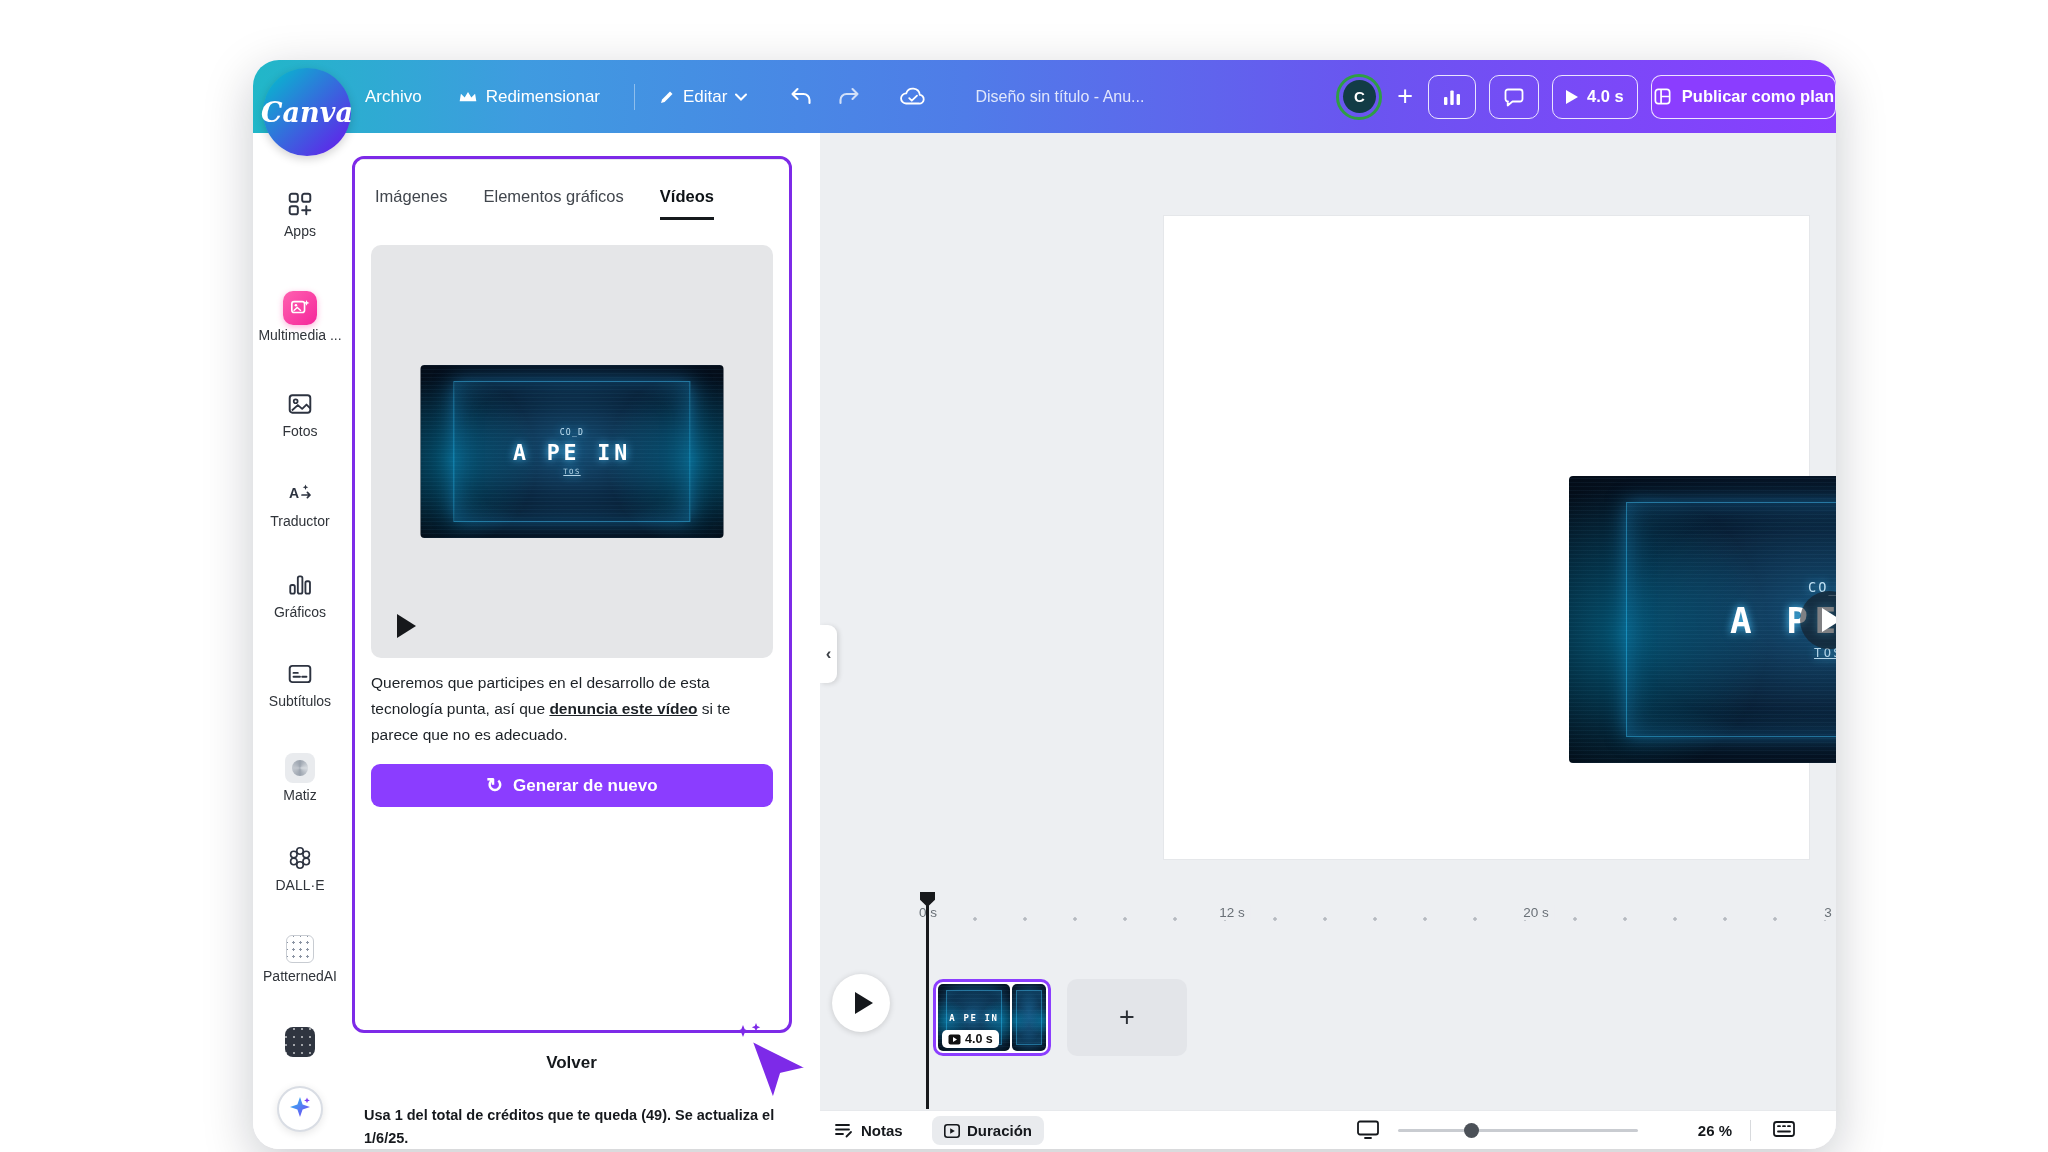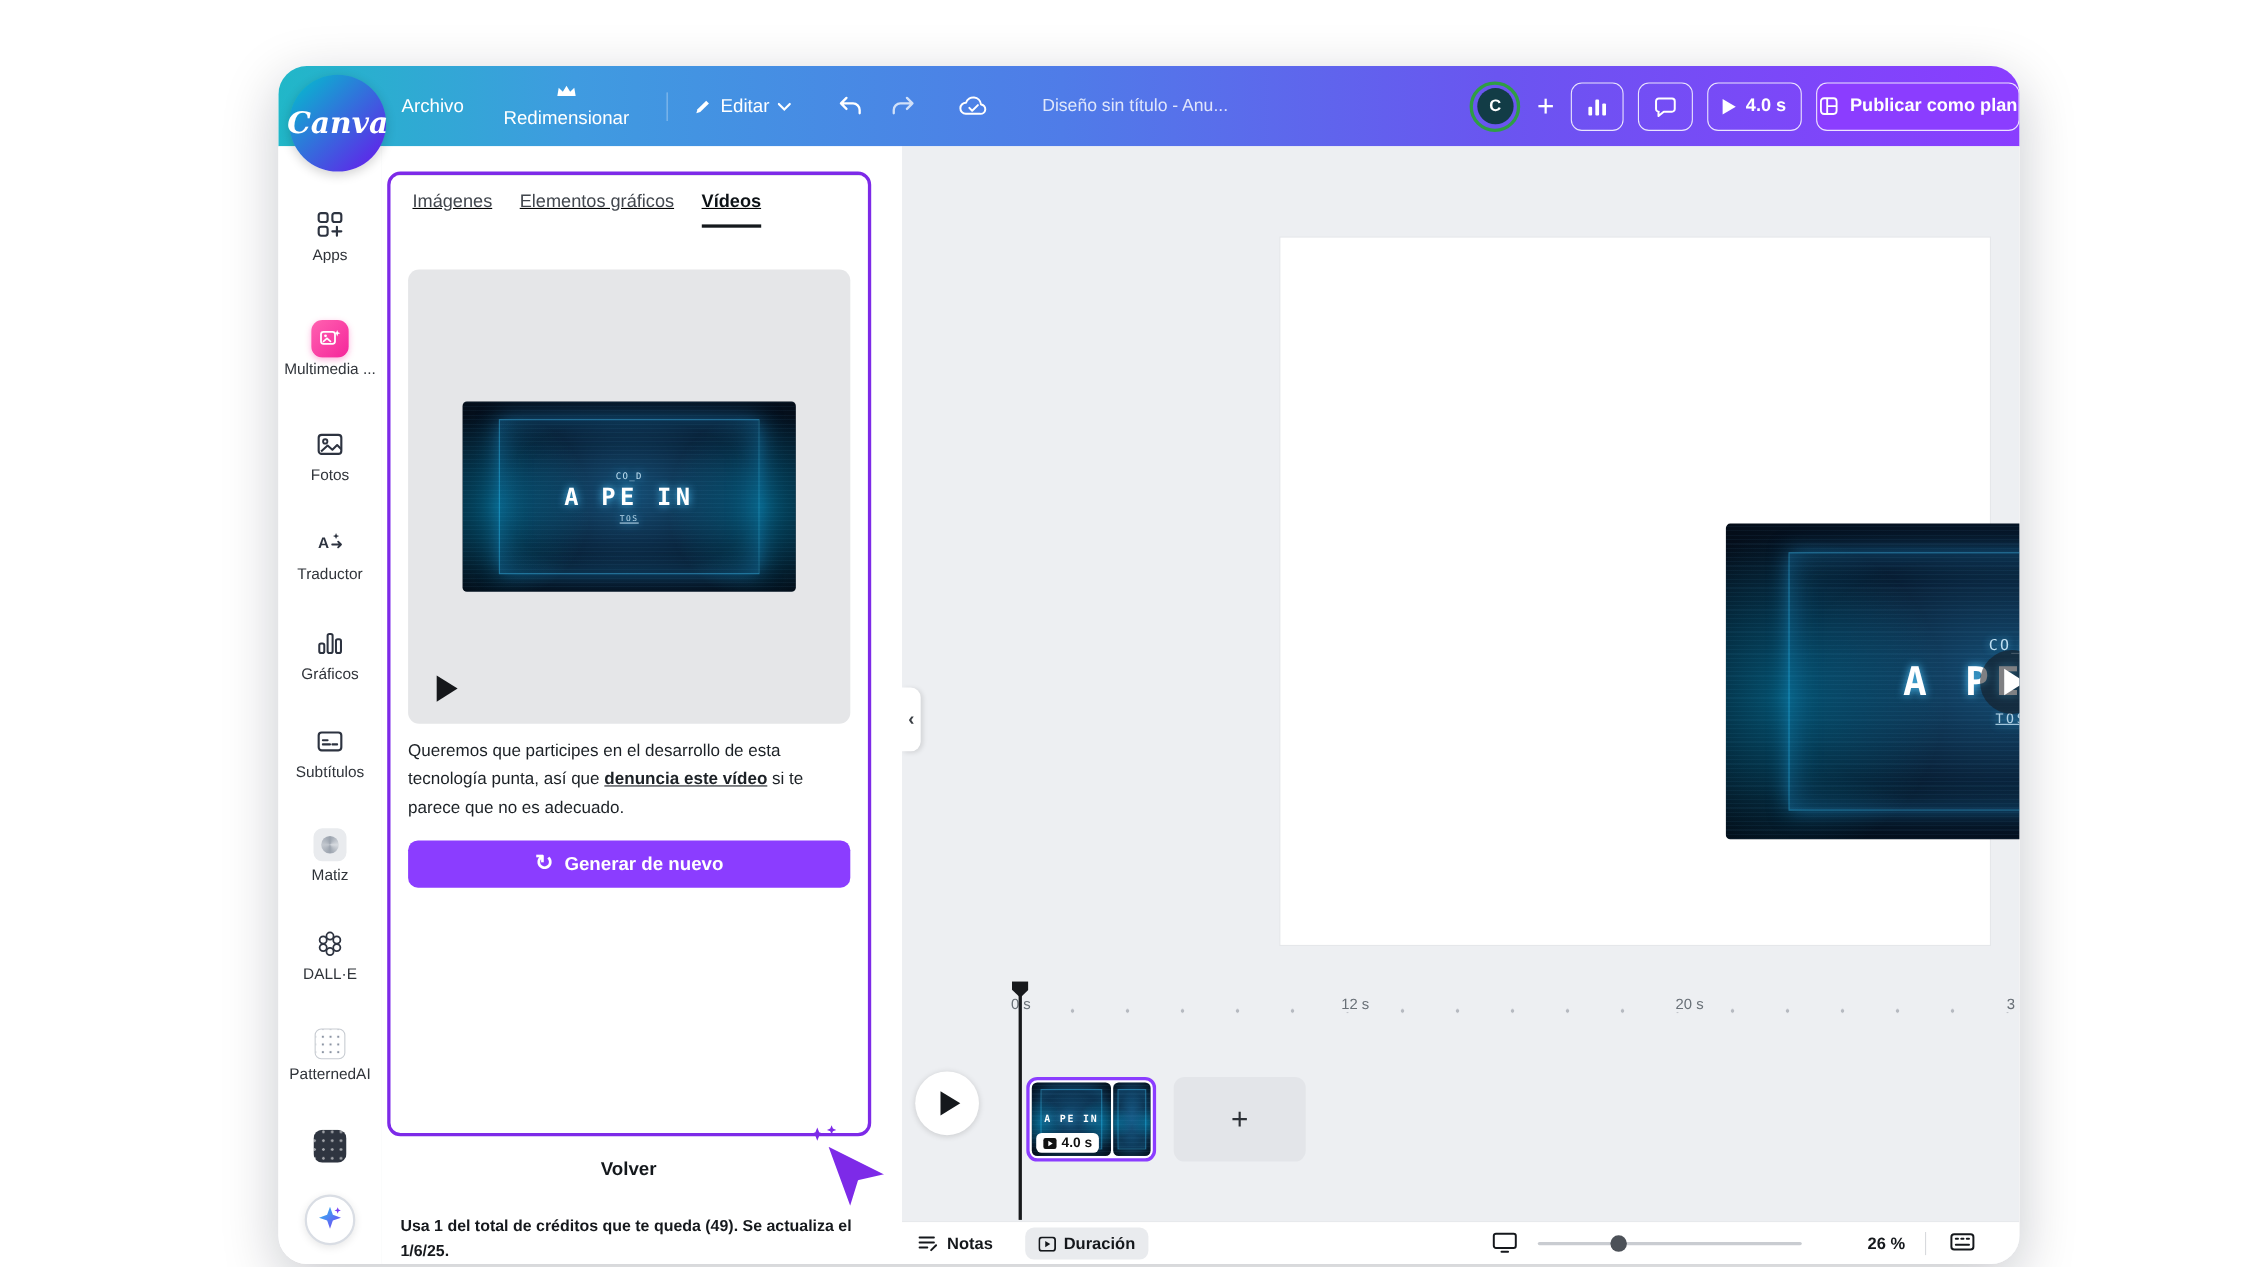--- a/index.html
+++ b/index.html
@@ -52,21 +52,21 @@
 
   
   .panelcol{position:absolute;left:94px;top:73px;width:473px;height:1016px;background:#fff;}
   .pbox{position:absolute;left:5px;top:23px;width:440px;height:877px;border:3px solid #7d2ae8;border-radius:12px;
         box-sizing:border-box;background:#fff;overflow:hidden;}
   .pbox-head{display:flex;align-items:center;justify-content:space-between;padding:17px 20px 13px;}
   .pbox-title{font-size:21px;font-weight:bold;color:#101418;}
   .info-ic{width:22px;height:22px;border:1.6px solid #3a3f45;border-radius:50%;display:flex;align-items:center;
            justify-content:center;font-family:"DejaVu Serif",serif;font-size:13px;color:#3a3f45;box-sizing:border-box;}
   .pdivider{height:1px;background:#e7e9ec;}
-  .tabs{display:flex;gap:25px;padding:0 20px;height:60px;align-items:center;text-decoration:underline;}
+  .tabs{display:flex;gap:36px;padding:0 20px;height:60px;align-items:flex-end;}
   .tab{display:flex;align-items:flex-end;padding-bottom:14px;font-size:16.5px;color:#41464d;}
   .tab.active{font-weight:bold;color:#0d1216;border-bottom:3px solid #15191d;padding-bottom:11px;}
   .preview{margin:25px 16px 0;height:413px;background:#e5e6e8;border-radius:10px;position:relative;}
   .preview .video-art{position:absolute;left:50%;top:120px;transform:translateX(-50%);width:303px;height:173px;font-size:24px;}
   .preview-play{position:absolute;left:26px;bottom:20px;width:0;height:0;
                 border-left:19px solid #16181b;border-top:12px solid transparent;border-bottom:12px solid transparent;}
   .report{margin:12px 16px 0;font-size:15.5px;line-height:26px;color:#1c2126;}
   .report .link{font-weight:bold;text-decoration:underline;}
   .promptbox{margin:13px 16px 0;height:148px;border:1.6px solid #c9cdd2;border-radius:10px;position:relative;
              padding:13px 15px;font-size:17px;line-height:27px;color:#14181c;box-sizing:border-box;}
@@ -141,21 +141,21 @@
   .cursor{position:absolute;left:482px;top:962px;z-index:50;}
 </style>
 </head>
 <body>
 
 <div class="screen">
   <div class="app">
 
     <div class="topbar">
       <span class="menu-item" style="margin-right:36px;">Archivo</span>
-      <span class="menu-item" style="margin-right:10px;flex-direction:column;">
+      <span class="menu-item" style="margin-right:10px;">
         <span class="tb-ic">
           <svg width="20" height="14" viewBox="0 0 24 16">
               <path d="M2 13 L3.5 4 L8 8.5 L12 2 L16 8.5 L20.5 4 L22 13 Z" fill="#fff"></path>
             </svg>
         </span>
         <span>Redimensionar</span>
       </span>
       <span class="divbar"></span>
       <span class="menu-item">
         <span class="tb-ic">

